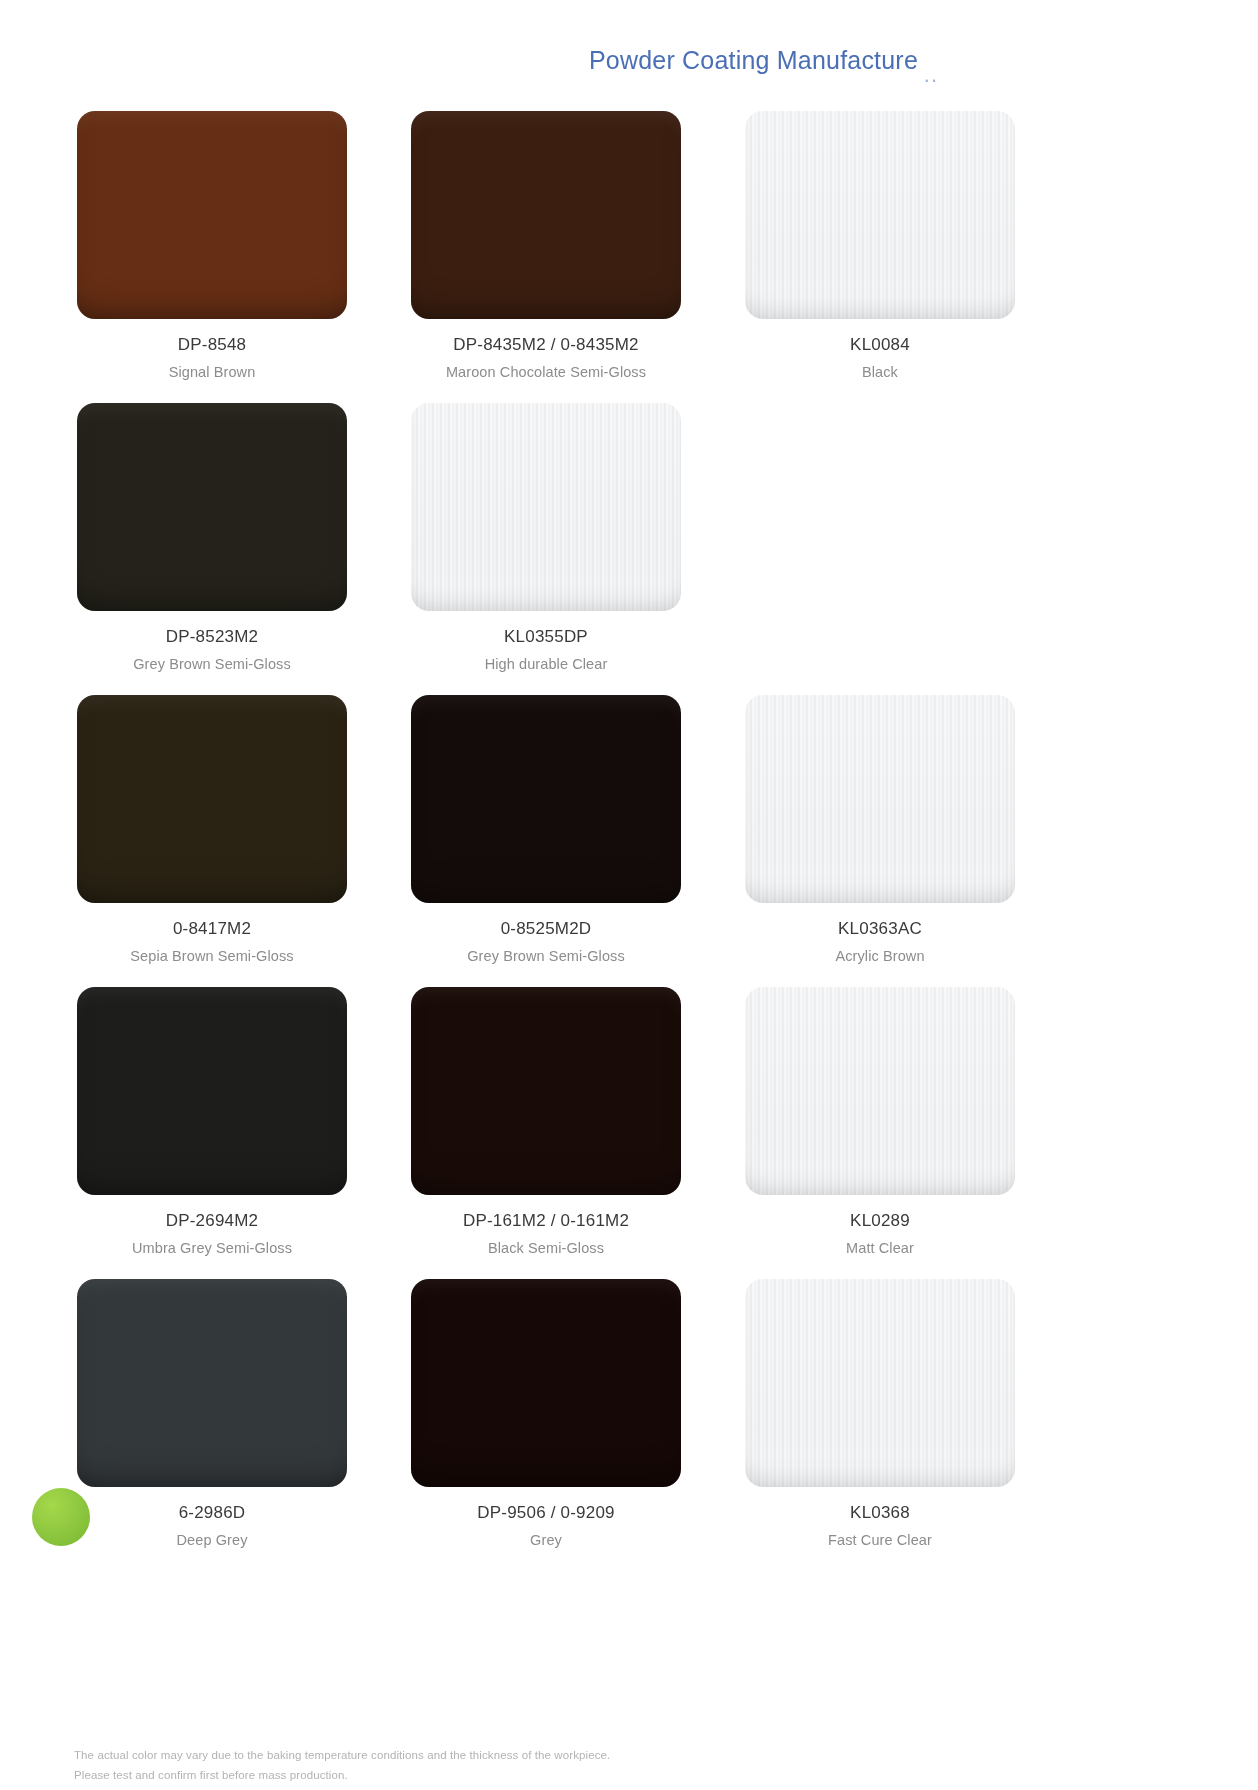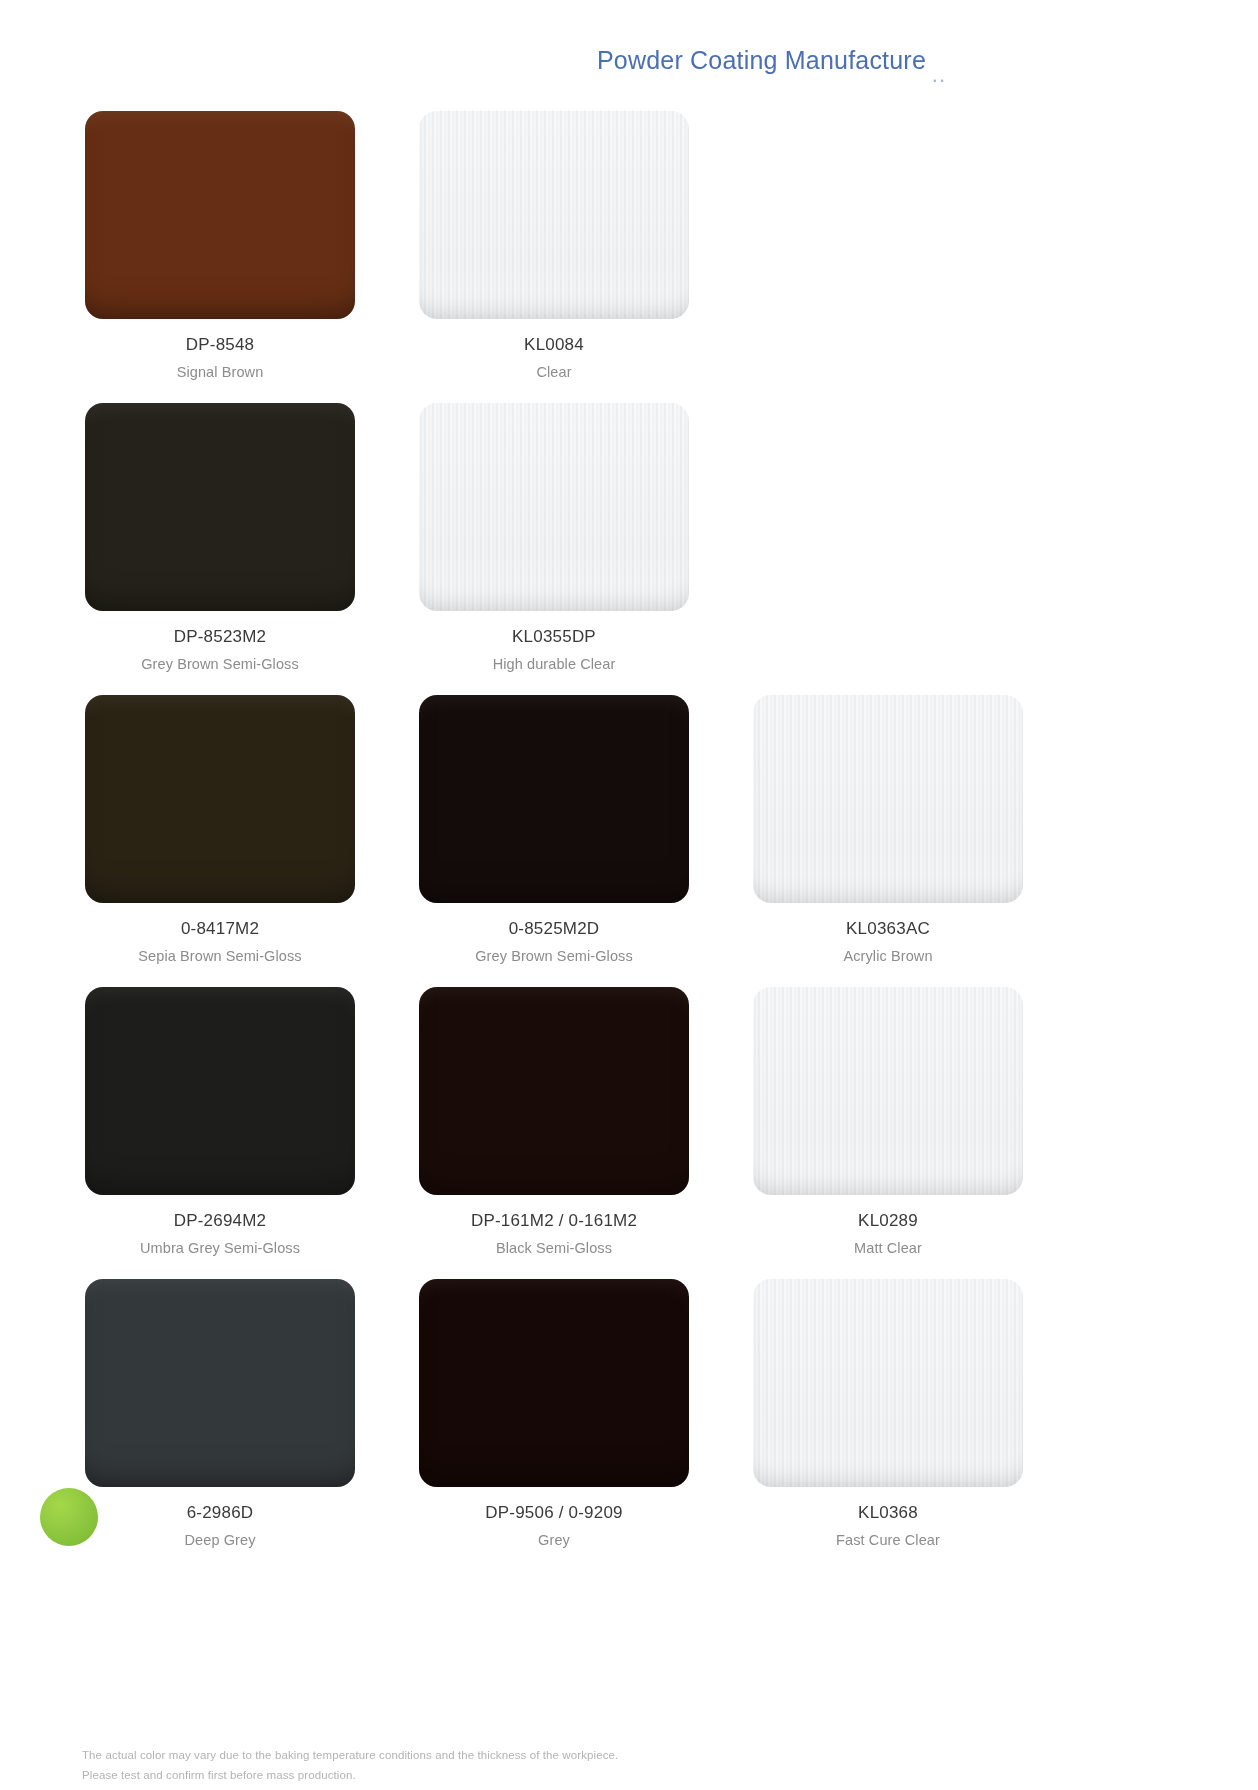--- a/index.html
+++ b/index.html
@@ -11,21 +11,20 @@
     font-family: "Liberation Sans", sans-serif;
     overflow: hidden;
   }
 
   #page {
     position: relative;
     width: 1058px;
     height: 1790px;
     background: #ffffff;
     overflow: hidden;
-    margin-left: 8px;
   }
 
   
   #header-title {
     position: absolute;
     top: 46px;
     right: 140px;
     font-size: 25px;
     font-weight: 400;
     color: #4a6fb5;
@@ -167,23 +166,28 @@
   <div id="page-number">04</div>
 
   <div id="grid">
       <div class="row">
         <div class="cell">
           <div class="chip solid" style="background-color: rgb(102, 46, 20);"></div>
           <div class="code">DP-8548</div>
           <div class="name">Signal Brown</div>
         </div>
         <div class="cell">
+          <div class="chip solid" style="background-color: rgb(59, 30, 16);"></div>
+          <div class="code">DP-8435M2 / 0-8435M2</div>
+          <div class="name">Maroon Chocolate Semi-Gloss</div>
+        </div>
+        <div class="cell">
           <div class="chip metallic"></div>
           <div class="code">KL0084</div>
-          <div class="name">Clear</div>
+          <div class="name">Black</div>
         </div>
       </div>
       <div class="row">
         <div class="cell">
           <div class="chip solid" style="background-color: rgb(36, 34, 26);"></div>
           <div class="code">DP-8523M2</div>
           <div class="name">Grey Brown Semi-Gloss</div>
         </div>
         <div class="cell">
           <div class="chip metallic"></div>

